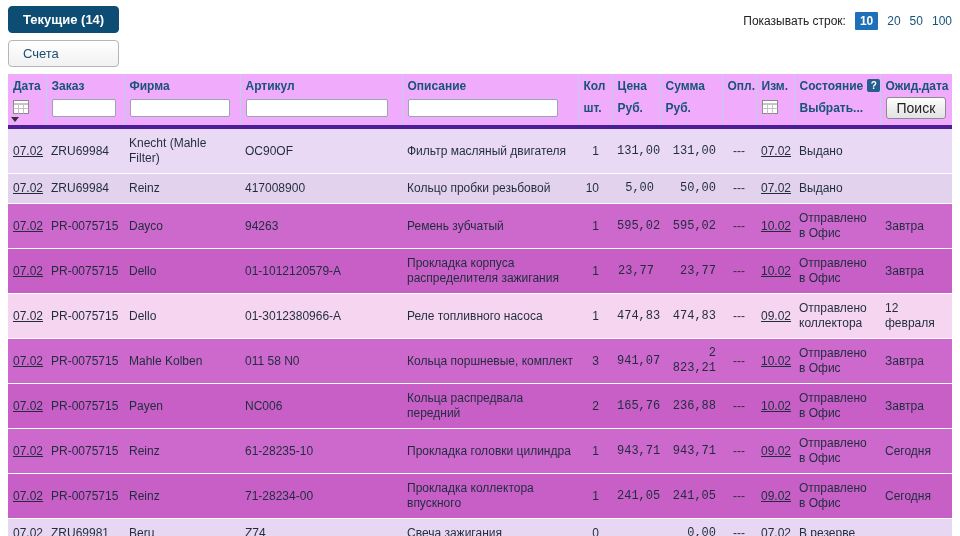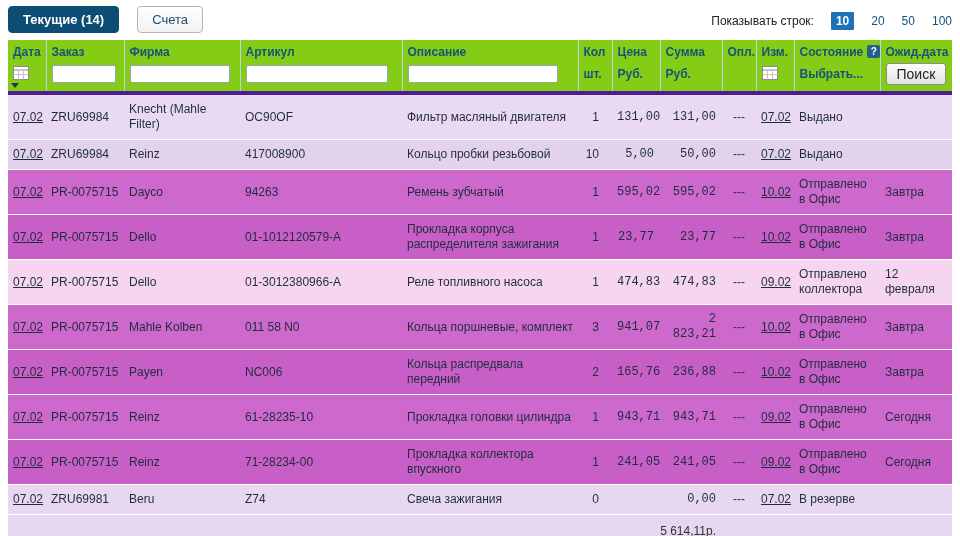--- a/index.html
+++ b/index.html
@@ -10,50 +10,50 @@
     font-family: "Liberation Sans", sans-serif;
     font-size: 12px;
     color: #1f2d3d;
   }
 
   
   .topbar {
     display: flex; justify-content: space-between; align-items: flex-start;
     padding: 6px 8px 7px 8px;
   }
-  .tabs { display: flex; gap: 18px; }
+  .tabs { display: flex; gap: 7px; flex-direction: column; }
   .tab {
     padding: 5px 14px;
     border: 1px solid #b5b5b5; border-radius: 4px;
     background: linear-gradient(#ffffff, #f1f1f1);
     color: #1a4f74; font-size: 13px; cursor: pointer; white-space: nowrap;
   }
   .tab.active {
     background: #0e4d73; border-color: #0e4d73;
     color: #ffffff; font-weight: bold;
   }
-  .rowcount { display: flex; align-items: center; gap: 17px; padding-top: 6px; color: #222; text-align: right; }
+  .rowcount { display: flex; align-items: center; gap: 9px; padding-top: 6px; color: #222; text-align: right; }
   .rowcount .opt { color: #17537a; cursor: pointer; }
   .rowcount .opt.selected {
     background: #1e70b8; color: #fff; font-weight: bold;
     padding: 2px 5px; border-radius: 1px;
   }
 
   
   table.orders {
     width: 944px; margin: 0 8px;
     border-collapse: collapse; table-layout: fixed;
   }
   col.c1 { width: 38px; }  col.c2 { width: 78px; }  col.c3 { width: 116px; }
   col.c4 { width: 162px; } col.c5 { width: 176px; } col.c6 { width: 34px; }
   col.c7 { width: 48px; }  col.c8 { width: 62px; }  col.c9 { width: 34px; }
   col.c10 { width: 38px; } col.c11 { width: 86px; } col.c12 { width: 72px; }
 
   thead th {
-    background: #84cc16; color: #17537a;
+    background: #f0abfc; color: #17537a;
     font-weight: bold; font-size: 12px; text-align: left;
     padding: 5px 5px 2px 5px;
     border-right: 1px solid #b9d3e6;
     vertical-align: top; white-space: nowrap; overflow: hidden;
   }
   thead tr.flt th { padding: 2px 5px 6px 5px; vertical-align: middle; border-bottom: 4px solid #4c1d95; }
   thead th:last-child { border-right: none; }
 
   .filter-input {
     height: 18px; border: 1px solid #98a6b2; border-radius: 2px;

